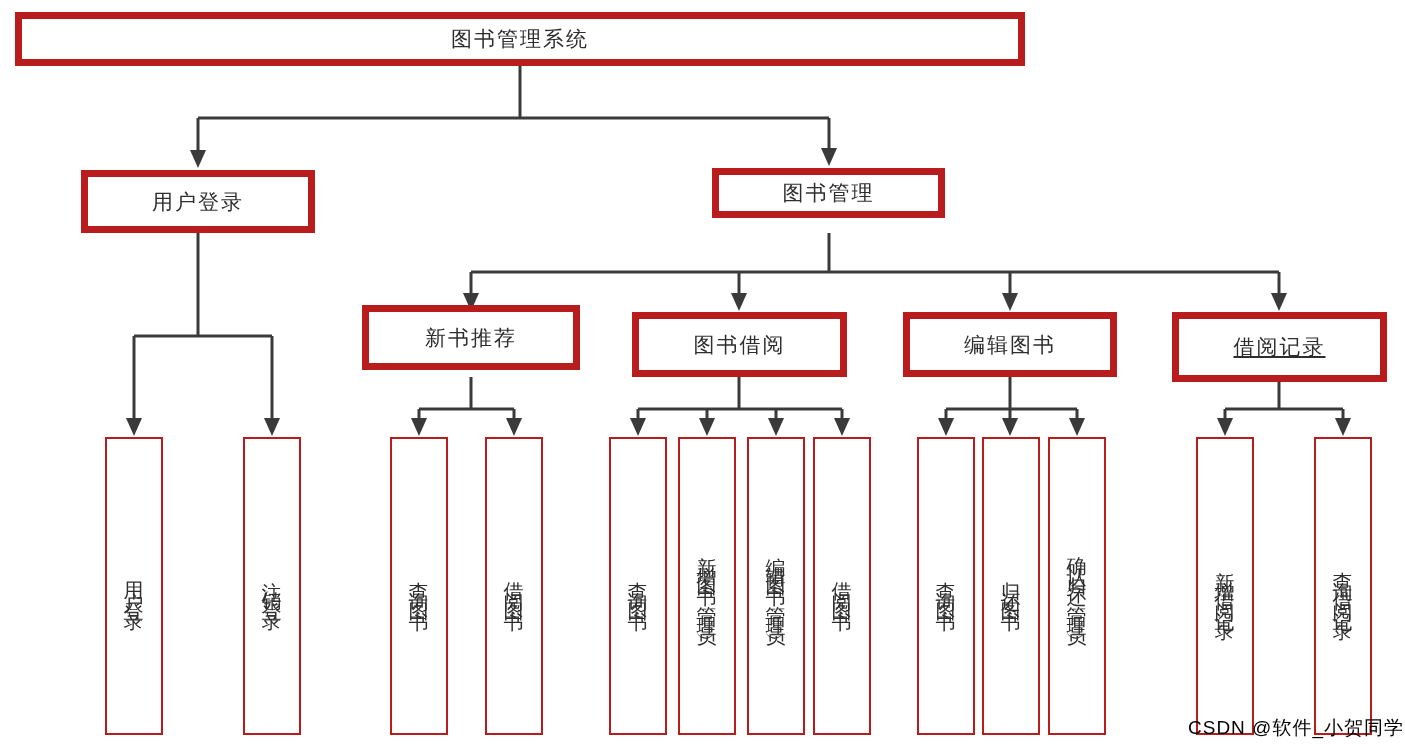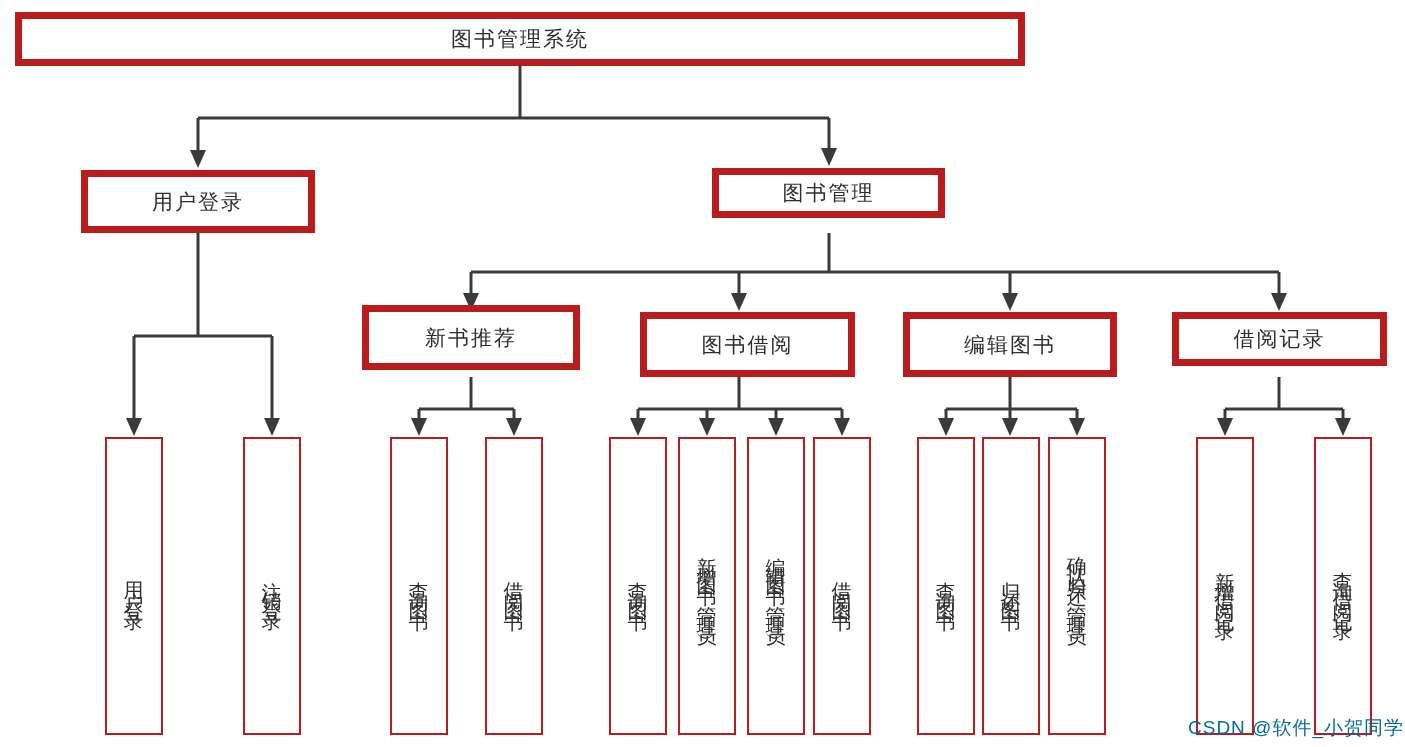--- a/index.html
+++ b/index.html
@@ -27,21 +27,21 @@
     writing-mode:vertical-rl;
     text-orientation:mixed;
     font-size:20px;
     letter-spacing:10px;
     line-height:1;
   }
   #watermark{
     position:absolute;
     left:1188px;top:715px;
     font-size:19px;
-    color:#0369a1;
+    color:#000000;
     letter-spacing:1px;
     white-space:nowrap;
     z-index:5;
   }
 </style>
 </head>
 <body>
 
 <div id="stage">
 
@@ -76,23 +76,23 @@
       <polygon points="1343,436 1335,418 1351,418"></polygon>
     </g>
   </svg>
 
   <div class="box h" style="left:15px;top:12px;width:1010px;height:54px;">图书管理系统</div>
 
   <div class="box h" style="left:81px;top:170px;width:234px;height:63px;">用户登录</div>
   <div class="box h" style="left:712px;top:168px;width:233px;height:50px;">图书管理</div>
 
   <div class="box h" style="left:362px;top:305px;width:218px;height:65px;">新书推荐</div>
-  <div class="box h" style="left:632px;top:312px;width:215px;height:65px;margin-left:8px;">图书借阅</div>
+  <div class="box h" style="left:632px;top:312px;width:215px;height:65px;">图书借阅</div>
   <div class="box h" style="left:903px;top:312px;width:214px;height:65px;">编辑图书</div>
-  <div class="box h" style="left:1172px;top:312px;width:215px;height:54px;">借阅记录</div>
+  <div class="box h" style="left:1172px;top:312px;width:215px;height:70px;text-decoration:underline;">借阅记录</div>
 
   <div class="box v" style="left:105px;top:437px;width:58px;height:298px;">用户登录</div>
   <div class="box v" style="left:243px;top:437px;width:58px;height:298px;">注销登录</div>
 
   <div class="box v" style="left:390px;top:437px;width:58px;height:298px;">查询图书</div>
   <div class="box v" style="left:485px;top:437px;width:58px;height:298px;">借阅图书</div>
 
   <div class="box v" style="left:609px;top:437px;width:58px;height:298px;">查询图书</div>
   <div class="box v" style="left:678px;top:437px;width:58px;height:298px;">新增图书（管理员）</div>
   <div class="box v" style="left:747px;top:437px;width:58px;height:298px;">编辑图书（管理员）</div>

